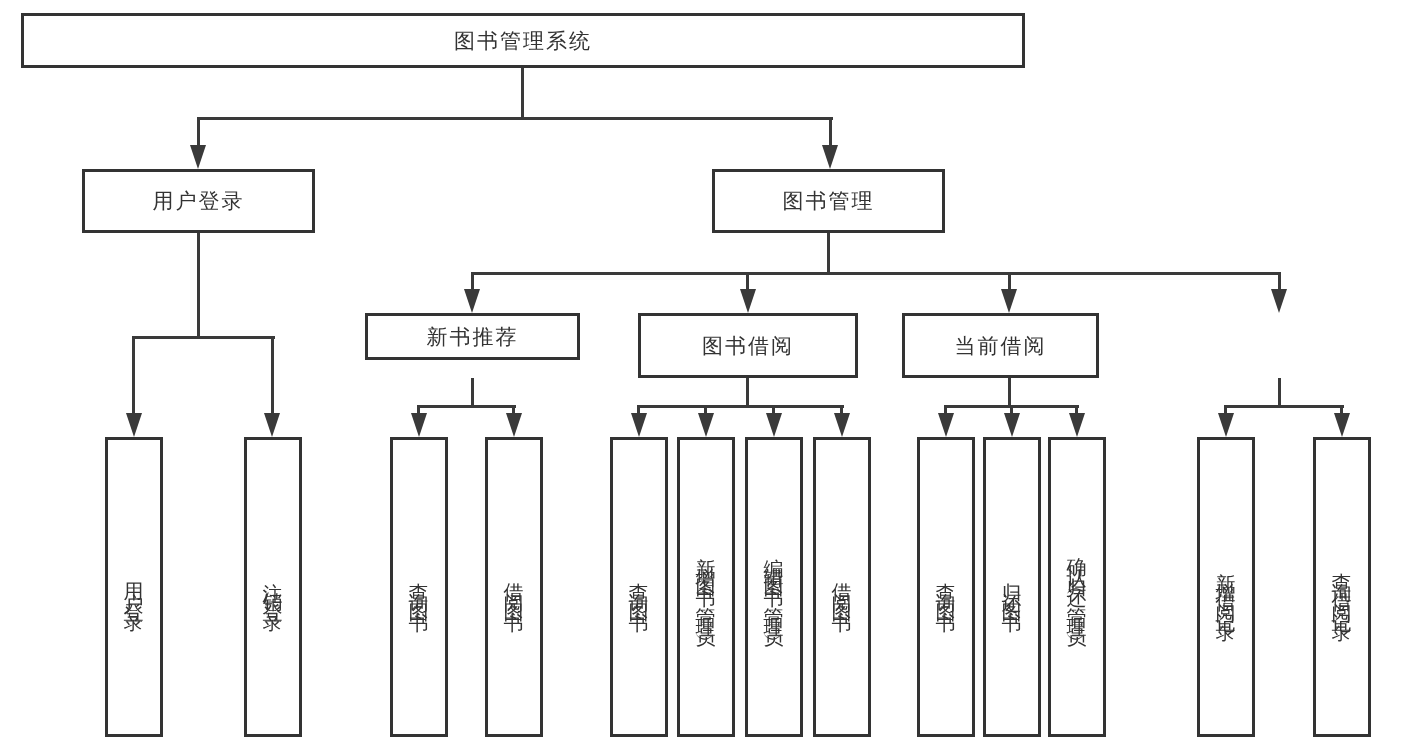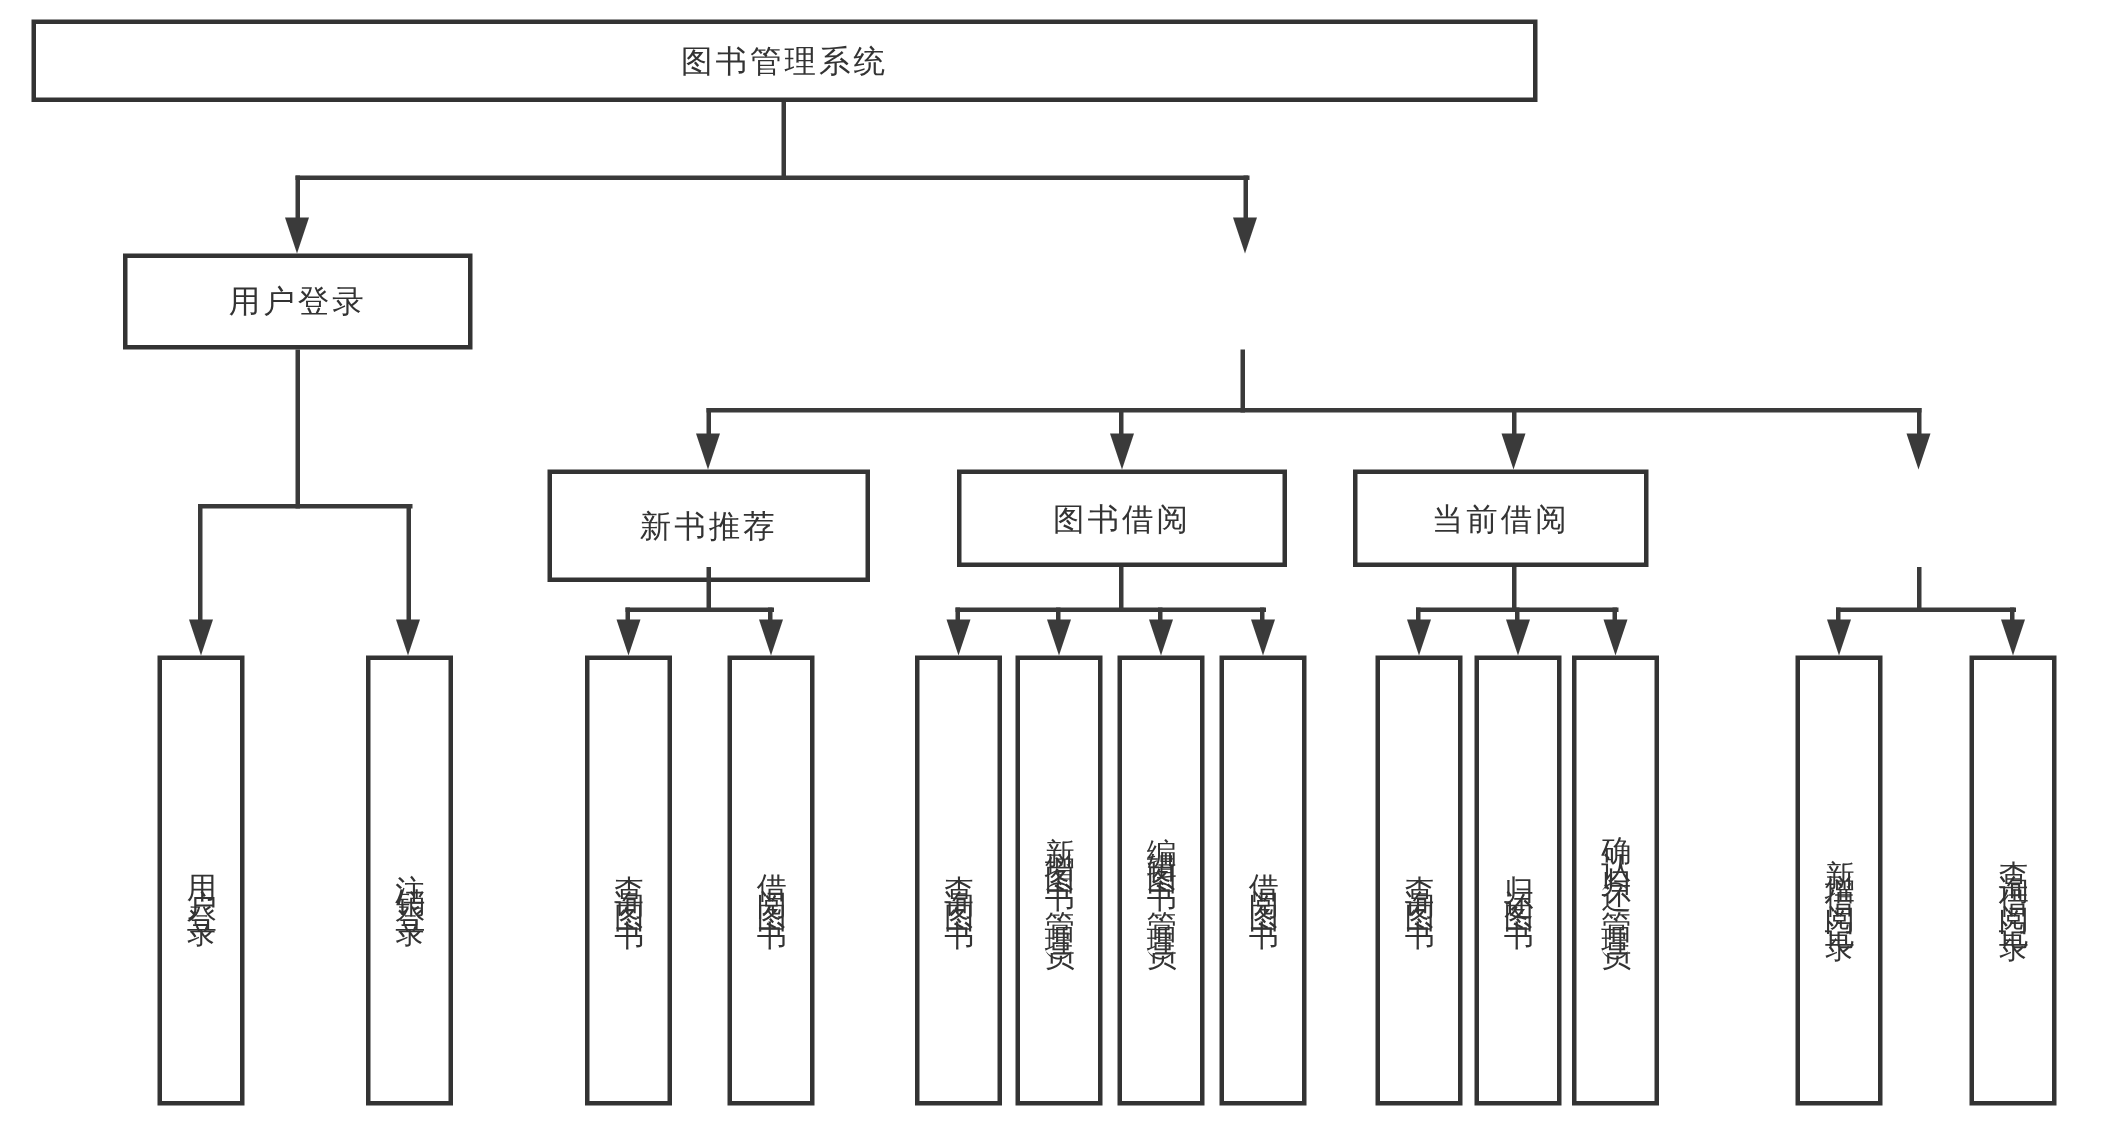--- a/index.html
+++ b/index.html
@@ -36,21 +36,21 @@
     text-orientation: mixed;
     text-align: center;
     font-size: 20px;
     letter-spacing: 10px;
     line-height: 52px;
   }
   
   #b-root          { left: 21px;  top: 13px;  width: 1004px; height: 55px; }
   #b-user-login    { left: 82px;  top: 169px; width: 233px;  height: 64px; }
   #b-book-mgmt     { left: 712px; top: 169px; width: 233px;  height: 64px; }
-  #b-new-book-rec  { left: 365px; top: 313px; width: 215px;  height: 75px; }
+  #b-new-book-rec  { left: 365px; top: 313px; width: 215px;  height: 47px; }
   #b-book-borrow   { left: 638px; top: 313px; width: 220px;  height: 65px; }
   #b-current-borrow{ left: 902px; top: 313px; width: 197px;  height: 65px; font-family: Liberation Mono, monospace; }
   #b-borrow-record { left: 1172px;top: 313px; width: 215px;  height: 65px; }
   
   #b-ul-login   { left: 105px; }
   #b-ul-logout  { left: 244px; }
   #b-nbr-query  { left: 390px; }
   #b-nbr-borrow { left: 485px; }
   #b-bb-query   { left: 610px; }
   #b-bb-add     { left: 677px; }
@@ -143,20 +143,21 @@
   }
 </style>
 </head>
 <body>
 
 <div class="canvas">
 
   <div class="box" id="b-root">图书管理系统</div>
 
   <div class="box" id="b-user-login">用户登录</div>
+  <div class="box" id="b-book-mgmt">图书管理</div>
 
   <div class="box" id="b-new-book-rec">新书推荐</div>
   <div class="box" id="b-book-borrow">图书借阅</div>
   <div class="box" id="b-current-borrow">当前借阅</div>
 
   <div class="vbox" id="b-ul-login">用户登录</div>
   <div class="vbox" id="b-ul-logout">注销登录</div>
   <div class="vbox" id="b-nbr-query">查询图书</div>
   <div class="vbox" id="b-nbr-borrow">借阅图书</div>
   <div class="vbox" id="b-bb-query">查询图书</div>

